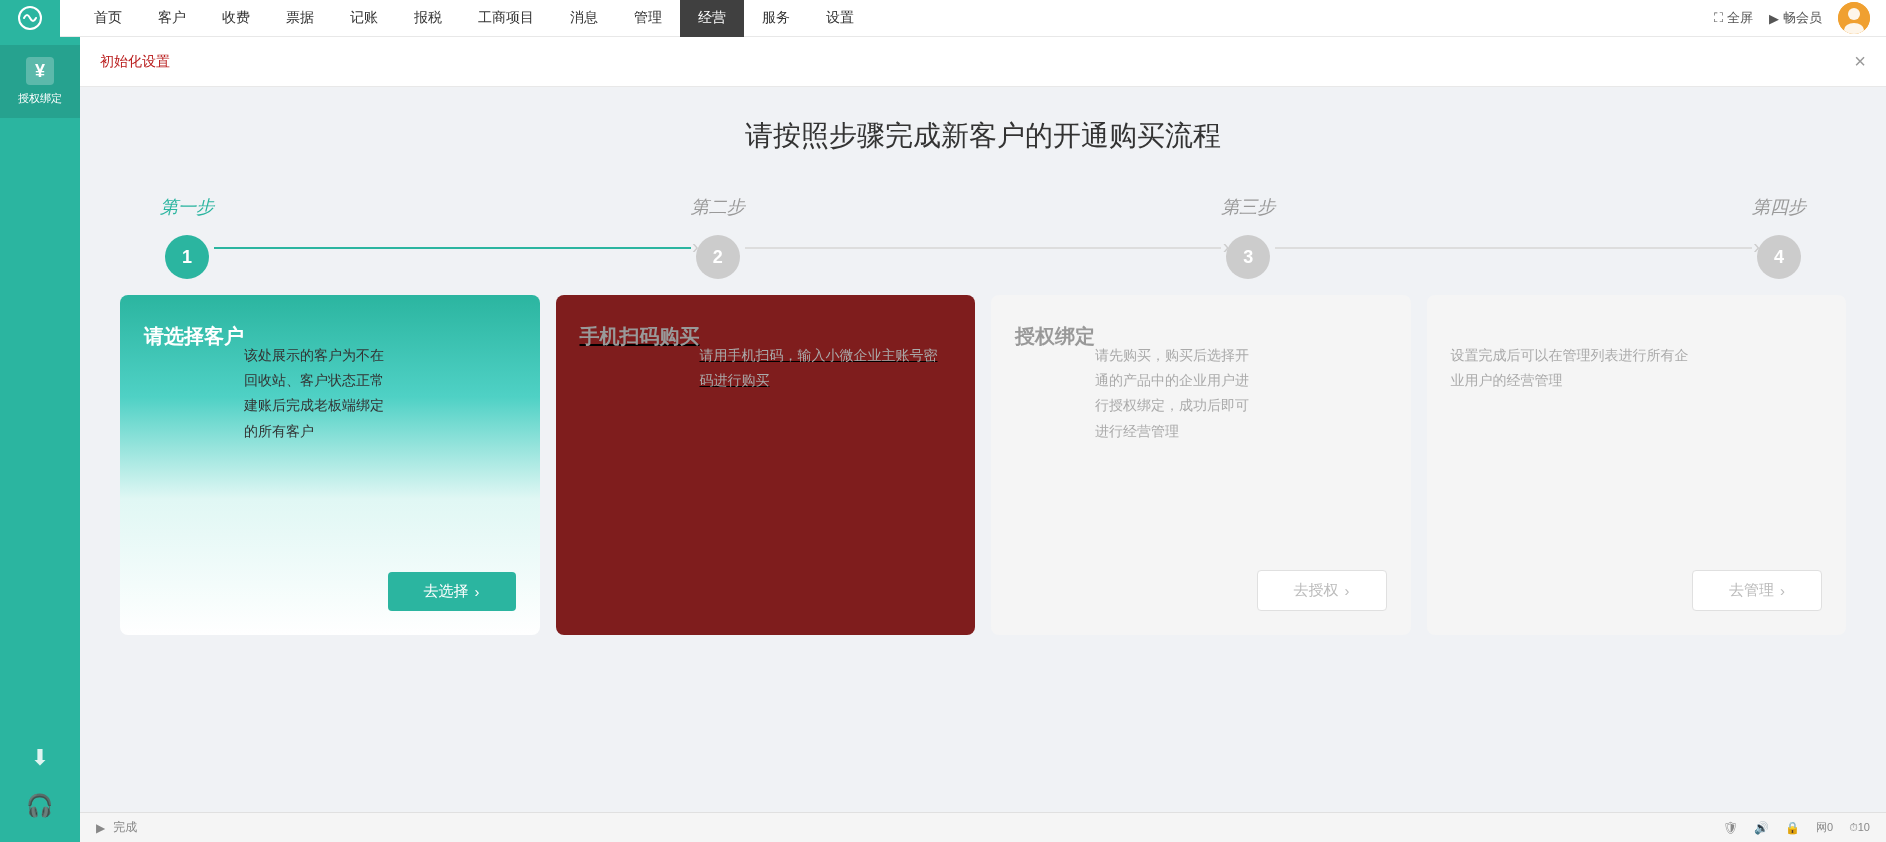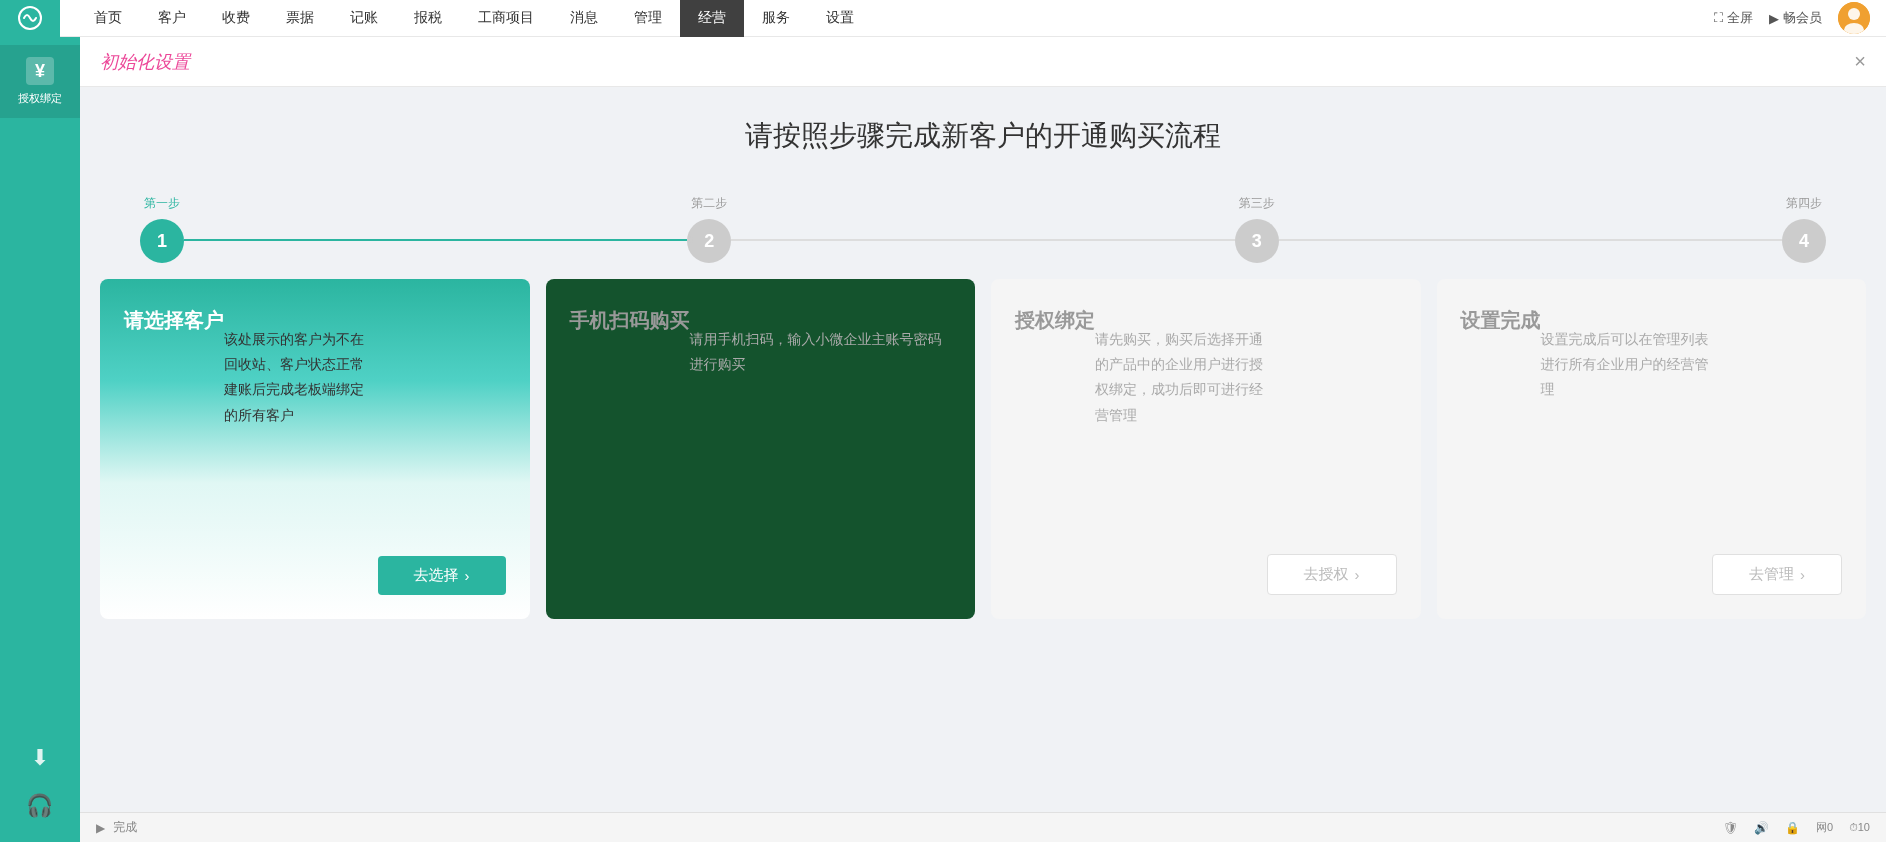--- a/index.html
+++ b/index.html
@@ -108,27 +108,27 @@
 
     
     .page-header {
       background: #fff;
       height: 50px;
       display: flex; align-items: center; justify-content: space-between;
       padding: 0 20px;
       border-bottom: 1px solid #e8e8e8;
       flex-shrink: 0;
     }
-    .page-title { font-size: 18px; color: #ec4899; font-weight: 500; font-style: italic; }
+    .page-title { font-size: 14px; color: #b91c1c; font-weight: 500; }
     .close-btn { font-size: 20px; color: #999; cursor: pointer; }
 
     
     .setup-content {
       flex: 1;
-      padding: 30px 20px;
+      padding: 30px 40px;
       overflow-y: auto;
     }
     .setup-title {
       text-align: center;
       font-size: 28px;
       color: #333;
       font-weight: 500;
       margin-bottom: 40px;
     }
 
@@ -205,23 +205,24 @@
       display: flex;
       align-items: center;
       padding: 0 40px;
       margin-bottom: 16px;
     }
     .step-node {
       display: flex; flex-direction: column; align-items: center;
       flex: 0 0 auto;
     }
     .step-node-label {
-      font-size: 12px;
+      font-size: 18px;
       color: #999;
-      margin-bottom: 7px;
+      margin-bottom: 16px;
+      font-style: italic;
     }
     .step-node-label.active { color: #2bb5a0; }
     .step-node-circle {
       width: 44px; height: 44px;
       border-radius: 50%;
       display: flex; align-items: center; justify-content: center;
       font-size: 18px; font-weight: bold;
       color: #fff;
       background: #ccc;
     }
@@ -343,38 +344,37 @@
           <div class="card-title" style="color:#fff;">请选择客户</div>
           <div class="card-desc" style="color:#333;margin-top:20px;">该处展示的客户为不在回收站、客户状态正常建账后完成老板端绑定的所有客户</div>
           <div class="card-action">
             <button class="action-btn primary">
               <span>去选择</span>
               <span>›</span>
             </button>
           </div>
         </div>
 
-        <div class="step-card" style="background:#14532d;">
+        <div class="step-card" style="background:#7f1d1d;text-decoration:underline;">
           <div class="card-title" style="color:#999;">手机扫码购买</div>
           <div class="card-desc" style="color:#aaa;margin-top:20px;">请用手机扫码，输入小微企业主账号密码进行购买</div>
         </div>
 
         <div class="step-card" style="background:#f5f5f5;">
           <div class="card-title" style="color:#999;">授权绑定</div>
           <div class="card-desc" style="color:#aaa;margin-top:20px;">请先购买，购买后选择开通的产品中的企业用户进行授权绑定，成功后即可进行经营管理</div>
           <div class="card-action">
             <button class="action-btn disabled">
               <span>去授权</span>
               <span>›</span>
             </button>
           </div>
         </div>
 
         <div class="step-card" style="background:#f5f5f5;">
-          <div class="card-title" style="color:#999;">设置完成</div>
           <div class="card-desc" style="color:#aaa;margin-top:20px;">设置完成后可以在管理列表进行所有企业用户的经营管理</div>
           <div class="card-action">
             <button class="action-btn disabled">
               <span>去管理</span>
               <span>›</span>
             </button>
           </div>
         </div>
 
       </div>

